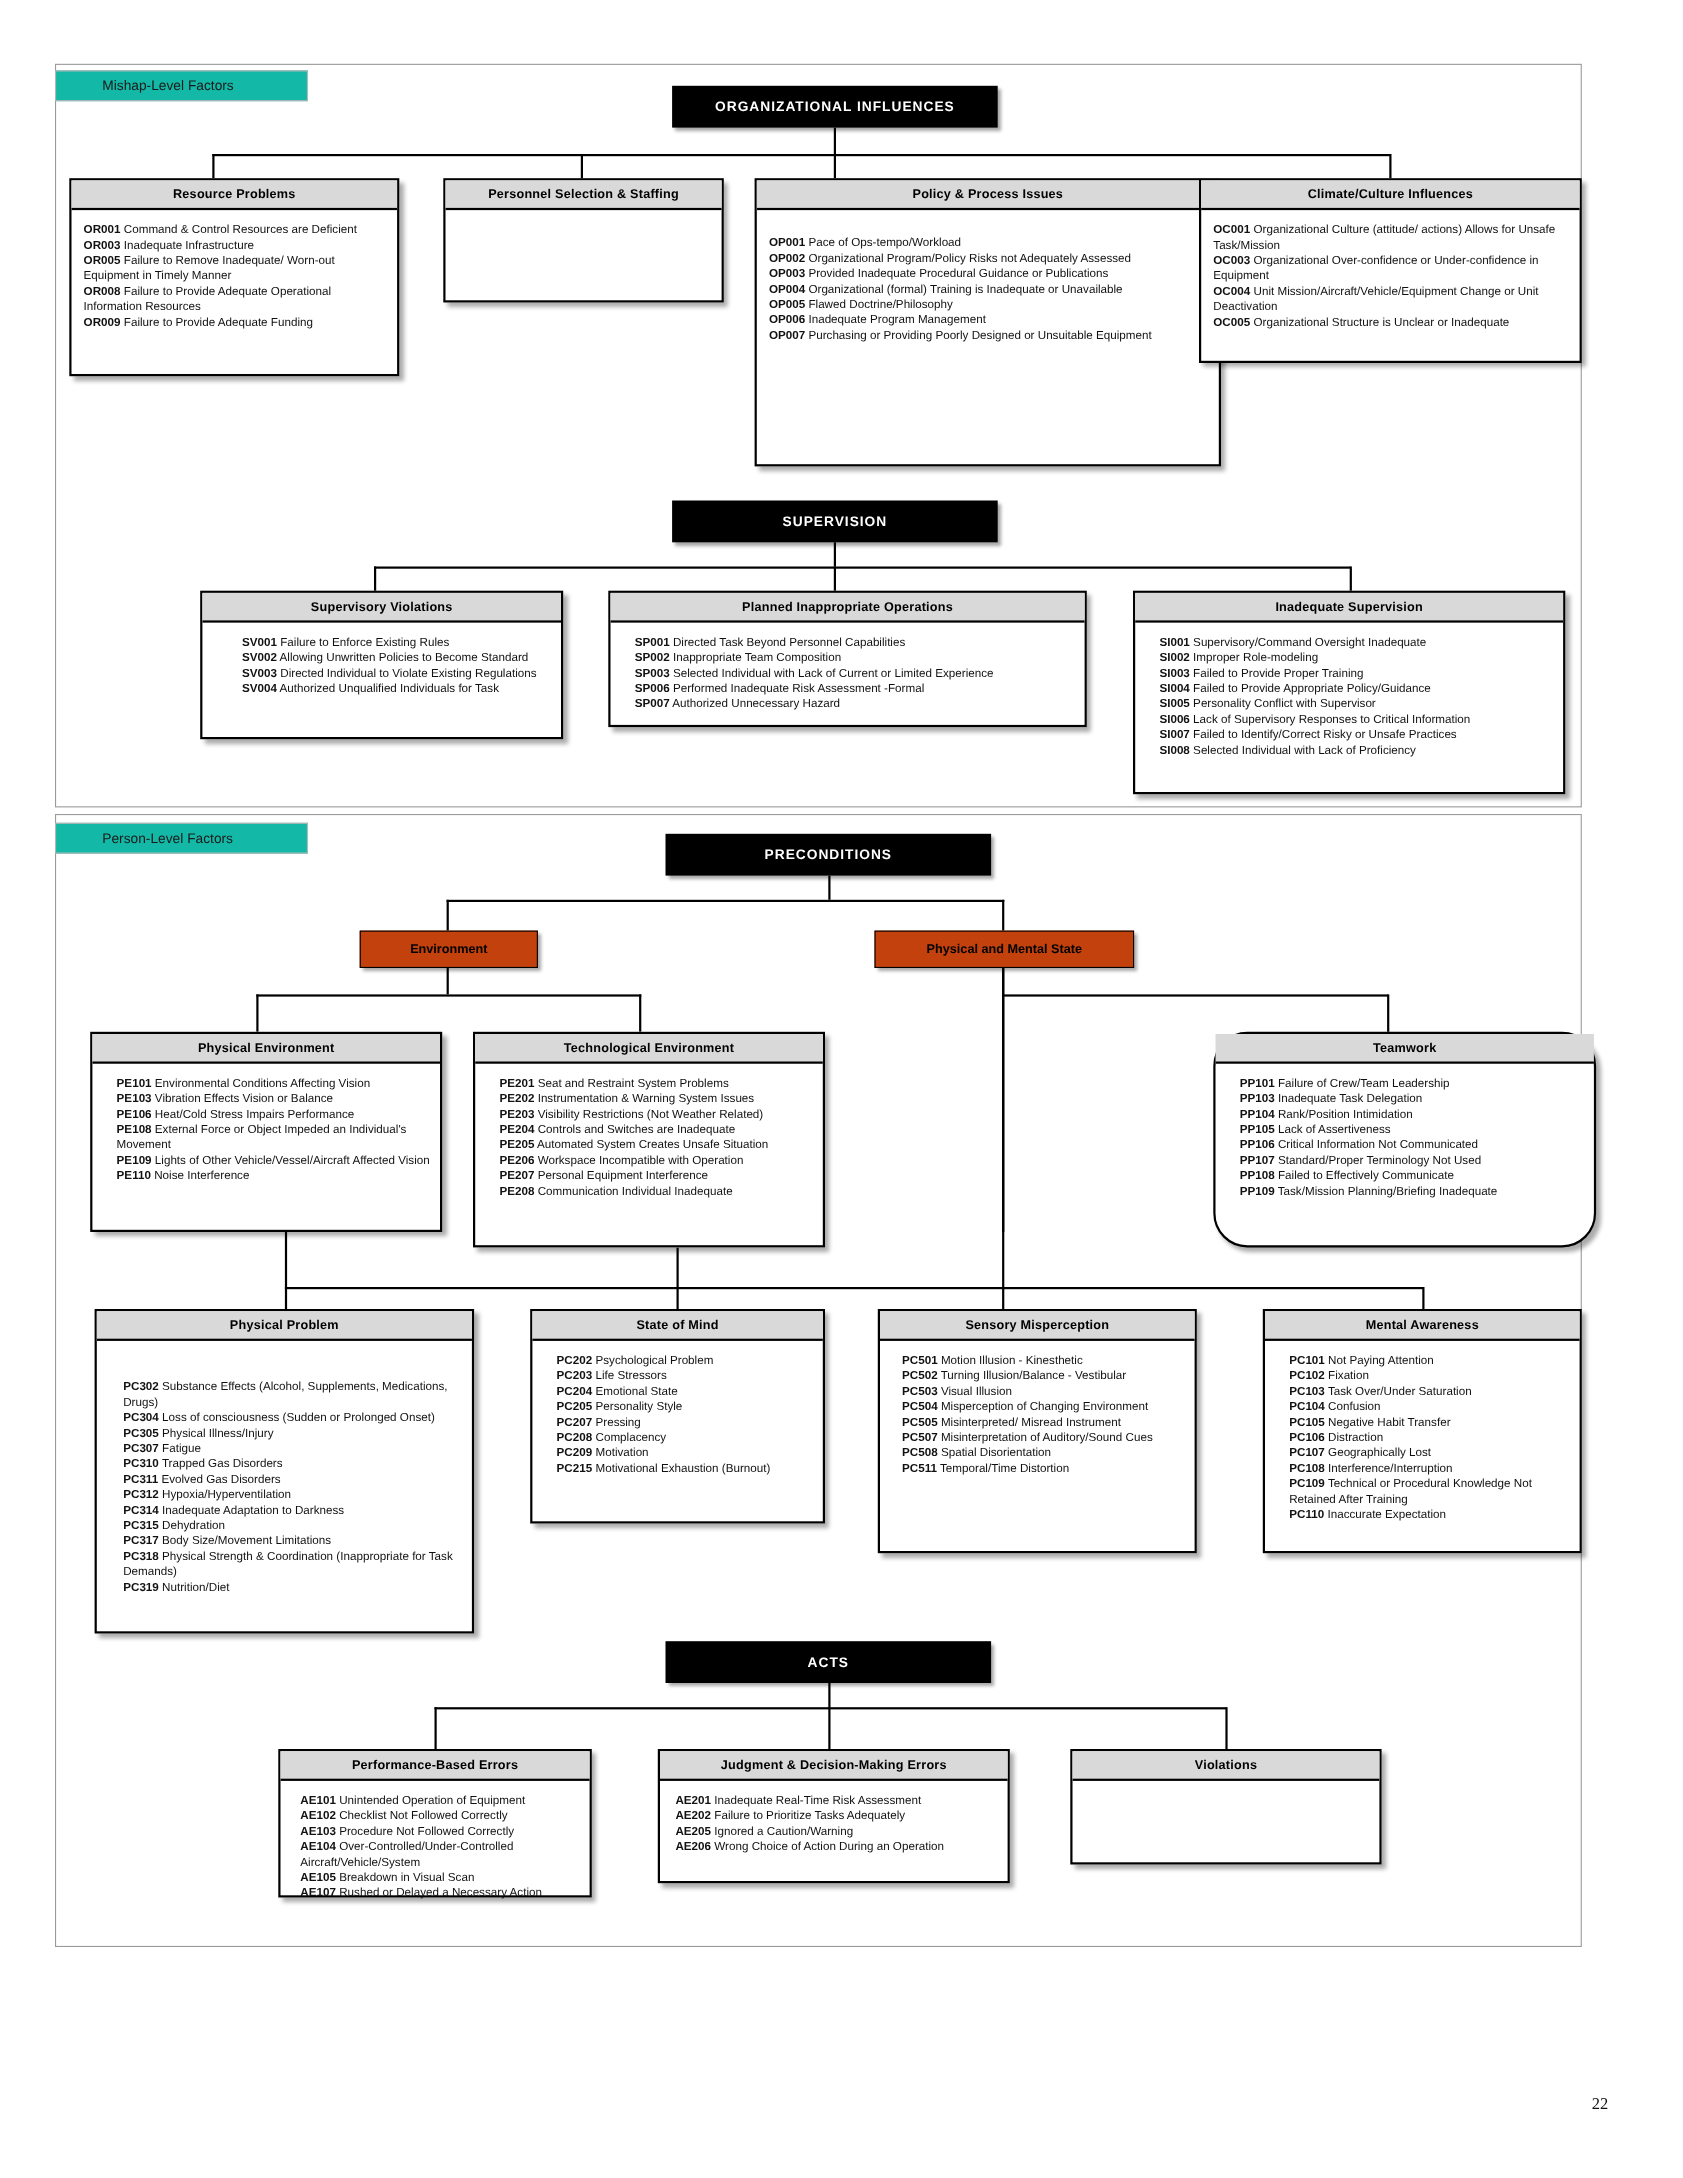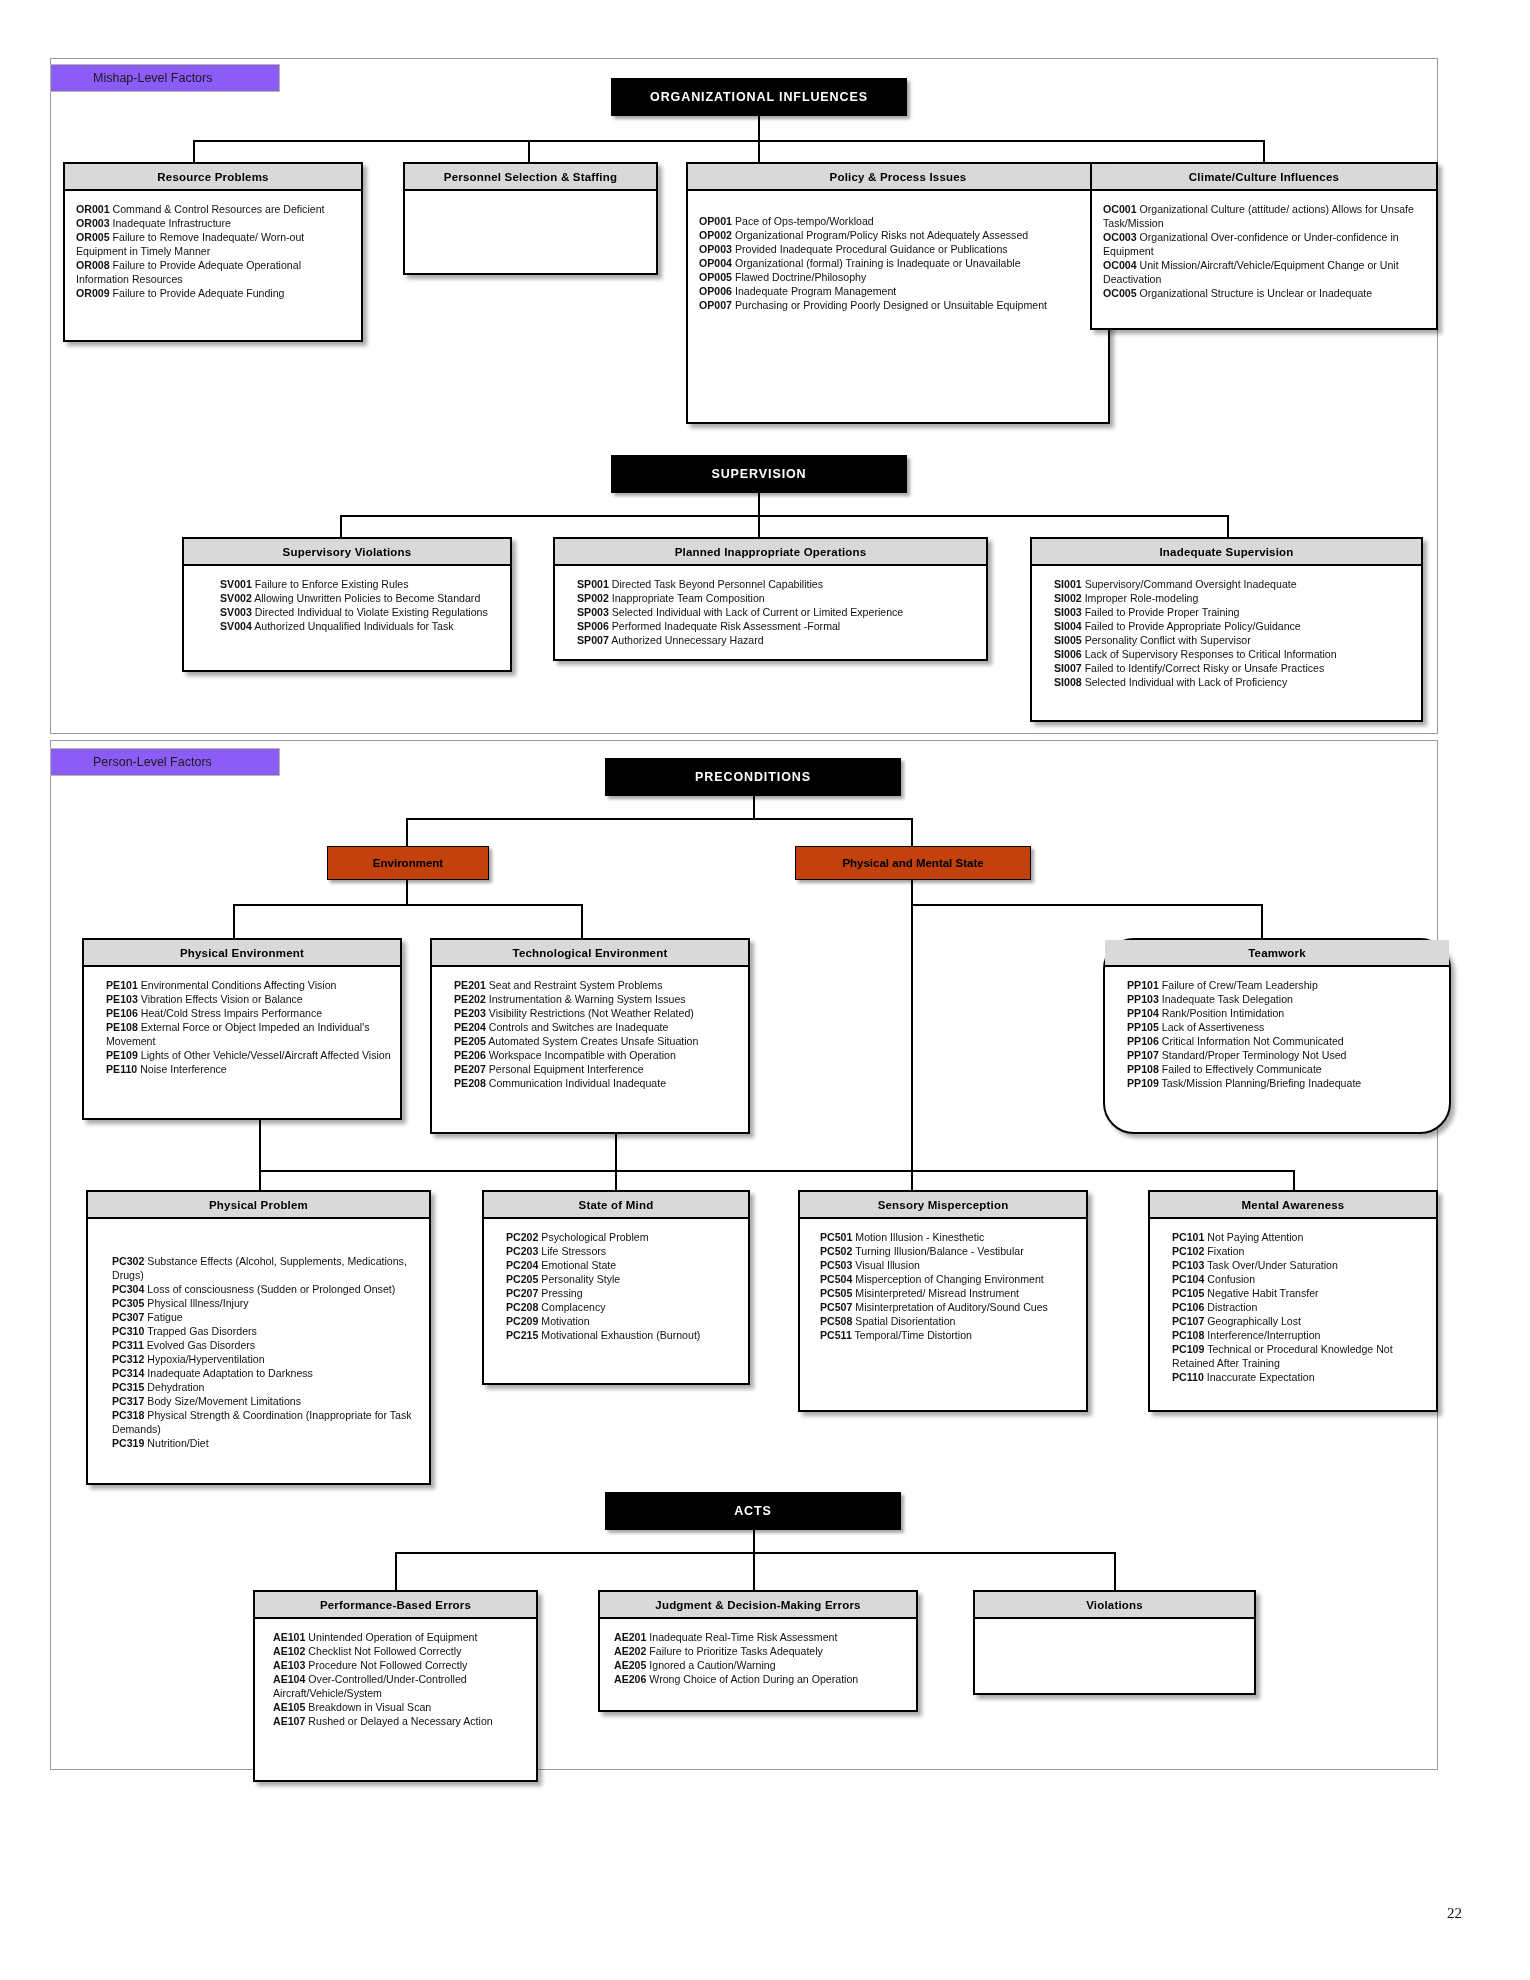--- a/index.html
+++ b/index.html
@@ -14,21 +14,21 @@
 
   
   .section-frame{
     position:absolute;
     border:1px solid #9a9a9a;
     background:transparent;
   }
   .section-tab{
     position:absolute;
     border:1px solid #b5b5b5;
-    background:#8b5cf6;
+    background:#14b8a6;
     font-size:12.5px;
     color:#1a1a1a;
     padding:6px 10px 6px 42px;
     z-index:6;
     white-space:nowrap;
   }
 
   
   .banner{
     position:absolute;
@@ -347,21 +347,21 @@
 <div class="banner" style="left:605px; top:1492px; width:296px; height:38px;">
   <span>ACTS</span>
 </div>
 
 <div class="ln lnv" style="left:753px; top:1530px; width:2px; height:22px;"></div>
 <div class="ln lnh" style="left:395px; top:1552px; width:720px; height:2px;"></div>
 <div class="ln lnv" style="left:395px; top:1552px; width:2px; height:38px;"></div>
 <div class="ln lnv" style="left:753px; top:1552px; width:2px; height:38px;"></div>
 <div class="ln lnv" style="left:1114px; top:1552px; width:2px; height:38px;"></div>
 
-<div class="card" style="left:253px; top:1590px; width:285px; height:192px;">
+<div class="card" style="left:253px; top:1590px; width:285px; height:135px;">
   <div class="card-head">Performance-Based Errors</div>
   <div class="card-body" style="padding-left:18px;">
     <div class="row"><span class="code">AE101</span> <span>Unintended Operation of Equipment</span></div>
     <div class="row"><span class="code">AE102</span> <span>Checklist Not Followed Correctly</span></div>
     <div class="row"><span class="code">AE103</span> <span>Procedure Not Followed Correctly</span></div>
     <div class="row"><span class="code">AE104</span> <span>Over-Controlled/Under-Controlled Aircraft/Vehicle/System</span></div>
     <div class="row"><span class="code">AE105</span> <span>Breakdown in Visual Scan</span></div>
     <div class="row"><span class="code">AE107</span> <span>Rushed or Delayed a Necessary Action</span></div>
   </div>
 </div>

